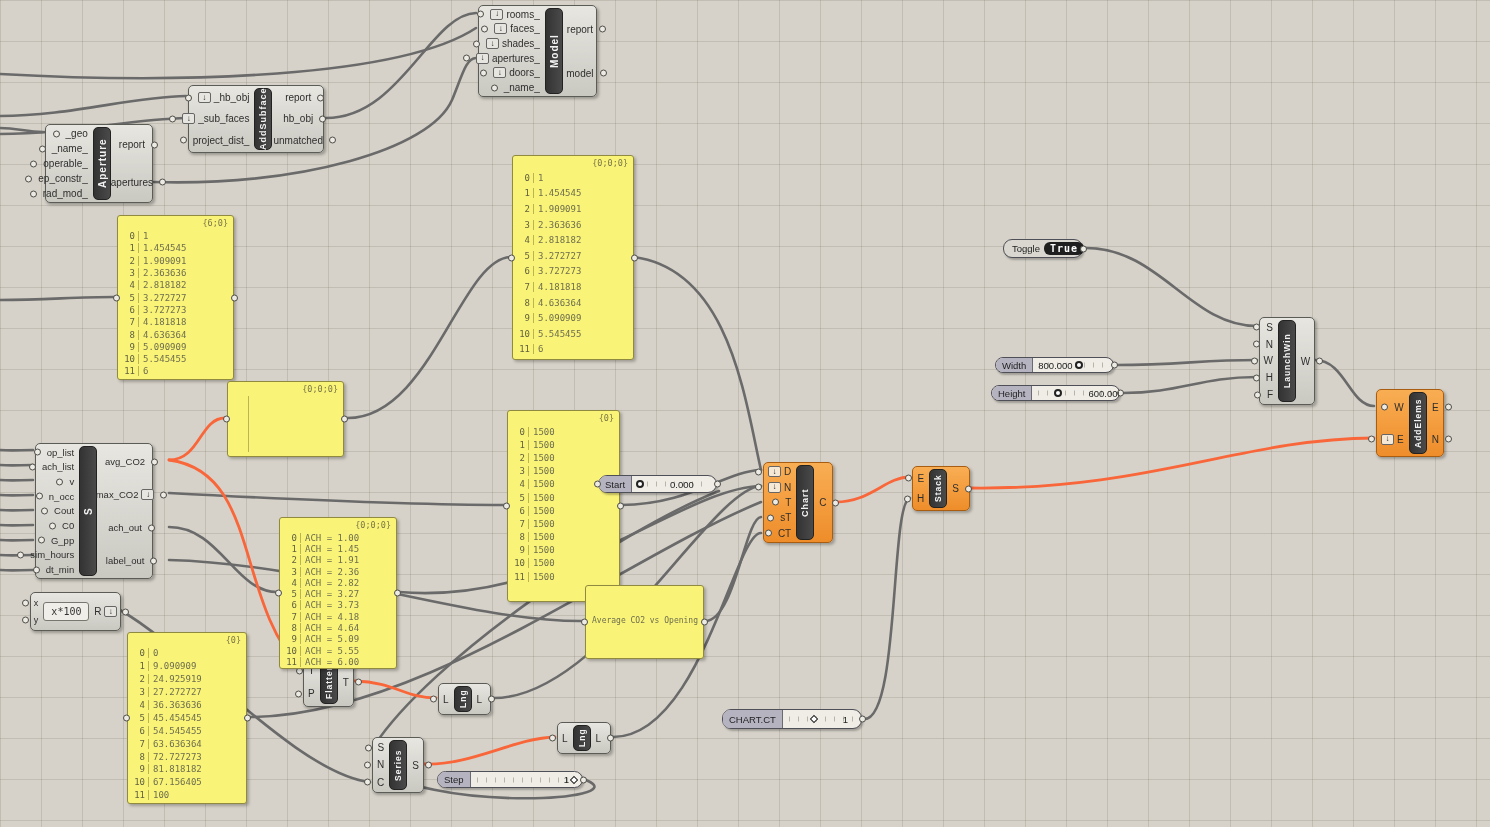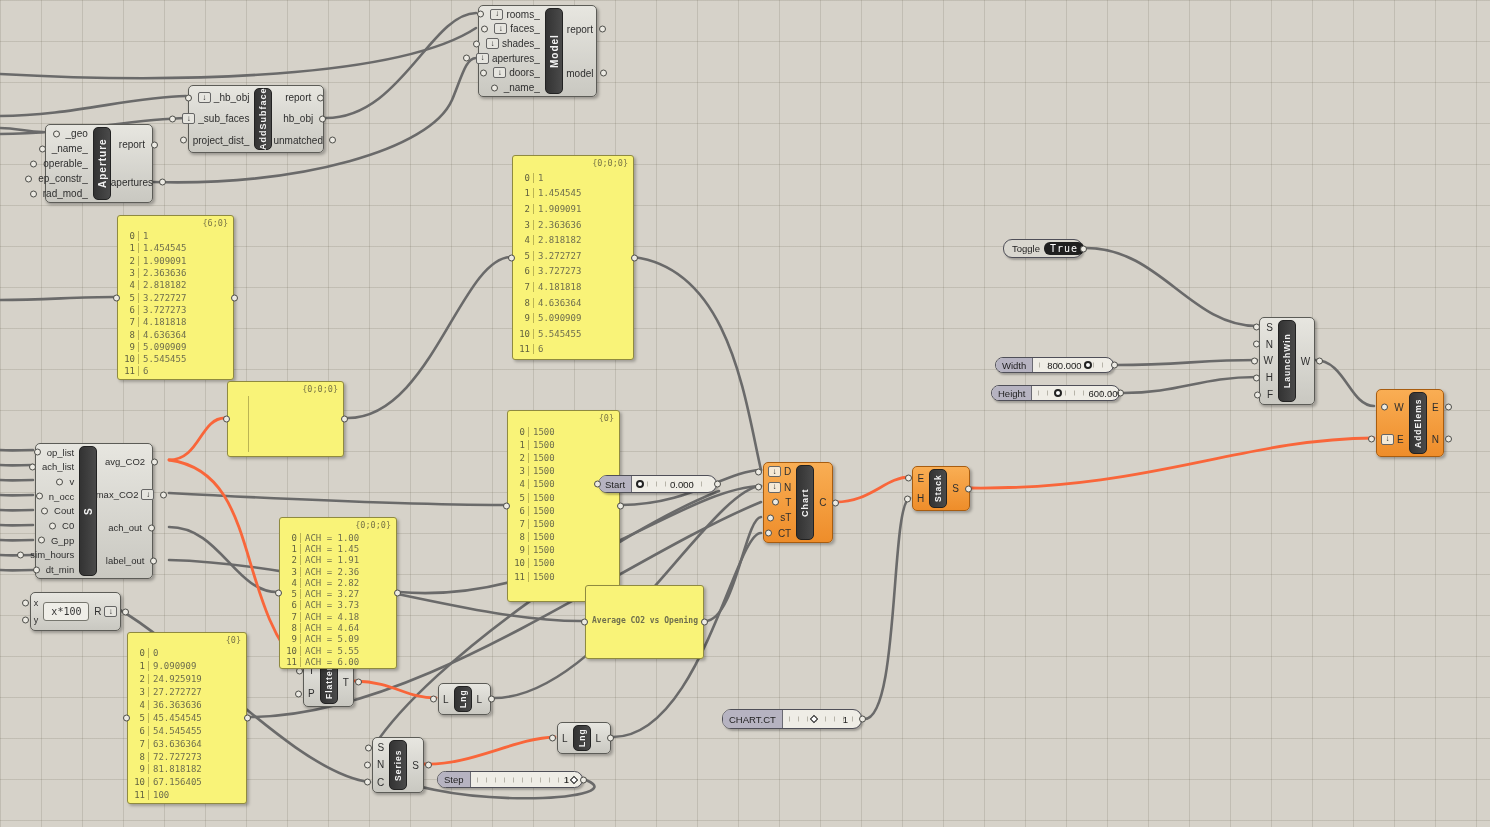--- a/index.html
+++ b/index.html
@@ -42,41 +42,41 @@
   .panel{position:absolute;z-index:2;background:#f9f378;border:1px solid #8f8a40;border-radius:3px;
     box-shadow:2px 2px 3px rgba(0,0,0,.25);
     font-family:"DejaVu Sans Mono", monospace;font-size:9px;color:#6e6e4e;}
   .panel .phdr{height:14px;line-height:14px;text-align:right;padding:0 5px;font-size:8.5px;color:#7a7647;}
   .panel .pbody{position:relative;}
   .panel .prow{display:flex;align-items:center;height:var(--rh);}
   .panel .pidx{width:17px;text-align:right;padding-right:3px;border-right:1px solid rgba(125,118,45,.5);
     flex:none;color:#62623f;}
   .panel .pval{padding-left:4px;white-space:nowrap;}
   .panel .idxline{position:absolute;left:20px;top:0;bottom:0;width:1px;background:rgba(125,118,45,.5);}
-  .panel .ptext{padding:30px 3px 0 6px;font-size:8px;white-space:nowrap;color:#6e6e4e;font-weight:bold;}
+  .panel .ptext{padding:30px 3px 0 6px;font-size:8px;white-space:nowrap;color:#6e6e4e;}
 
   
   .slider{position:absolute;z-index:2;display:flex;align-items:stretch;box-sizing:border-box;
     border:1.5px solid #4f4f58;border-radius:9px;background:#efede6;
     box-shadow:1.5px 2px 2px rgba(0,0,0,.25);font-size:9.5px;color:#1e1e1e;}
   .slabel{background:#b6b3c1;border-right:1.2px solid #6a6a72;border-radius:7px 0 0 7px;
     padding:0 6px;display:flex;align-items:center;white-space:nowrap;}
   .strack{flex:1;position:relative;display:flex;align-items:center;border-radius:0 7px 7px 0;overflow:hidden;}
   .ticks{position:absolute;left:6px;right:6px;top:50%;height:5px;transform:translateY(-50%);
     background:repeating-linear-gradient(90deg,#a9a69a 0 1px,transparent 1px 9px);opacity:.8;}
   .sval{position:relative;z-index:1;padding:0 2px;background:transparent;white-space:nowrap;margin-left:24px;}
   .knob{position:relative;z-index:1;width:8px;height:8px;border-radius:50%;background:#fff;
     border:2px solid #222;box-sizing:border-box;flex:none;}
   .dknob{position:relative;z-index:1;width:6px;height:6px;background:#fff;border:1.4px solid #222;
     box-sizing:border-box;transform:rotate(45deg);flex:none;}
   .toggle{position:absolute;z-index:2;display:flex;align-items:center;gap:4px;box-sizing:border-box;
     border:1.5px solid #4f4f58;border-radius:9px;background:#d9d7cf;padding:1px 2px 1px 8px;
     box-shadow:1.5px 2px 2px rgba(0,0,0,.25);font-size:9.5px;color:#1e1e1e;}
   .tval{background:#1f1f1f;color:#fff;border-radius:6px;padding:1px 6px;
-    font-family:"DejaVu Sans Mono", monospace;font-weight:normal;font-size:10px;letter-spacing:1px;}
+    font-family:"DejaVu Sans Mono", monospace;font-weight:bold;font-size:10px;letter-spacing:1px;}
 
   
   .expr-box{align-self:center;background:#efeee8;border:1px solid #77776f;border-radius:3px;
     padding:3px 7px;margin:0 2px;font-family:"DejaVu Sans Mono", monospace;font-size:10px;color:#333;}
 
   
   #statusbar{position:absolute;left:0;right:0;bottom:0;height:17px;z-index:5;
     background:#f4f3f1;border-top:1px solid #8e8e8e;
     font-size:11px;color:#1a1a1a;display:flex;align-items:center;padding-left:3px;}
 </style>
@@ -843,21 +843,21 @@
         <span class="dknob" style="margin-left:28px"></span>
         <span class="sval">1</span>
       </div>
     <span class="pin r" style="right:-5px"></span>
   </div>
 
   <div class="slider" style="left:995px;top:357px;width:119px;height:16px">
     <div class="slabel">Width</div>
     <div class="strack">
         <div class="ticks"></div>
-        <span class="sval" style="margin-left:12px">800.000</span>
+        <span class="sval" style="margin-left:3px">800.000</span>
         <span class="knob"></span>
       </div>
     <span class="pin r" style="right:-5px"></span>
   </div>
 
   <div class="slider" style="left:991px;top:385px;width:129px;height:16px">
     <div class="slabel">Height</div>
     <div class="strack">
         <div class="ticks"></div>
         <span class="knob" style="margin-left:22px"></span>

